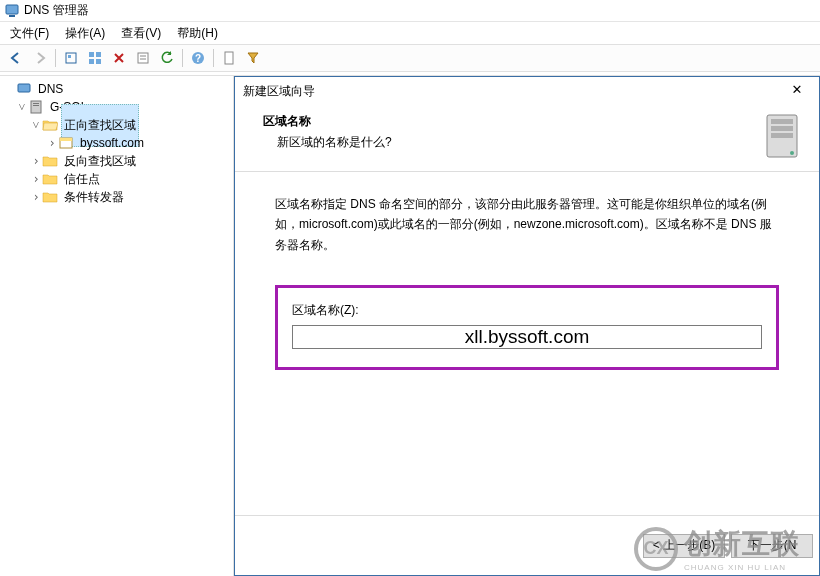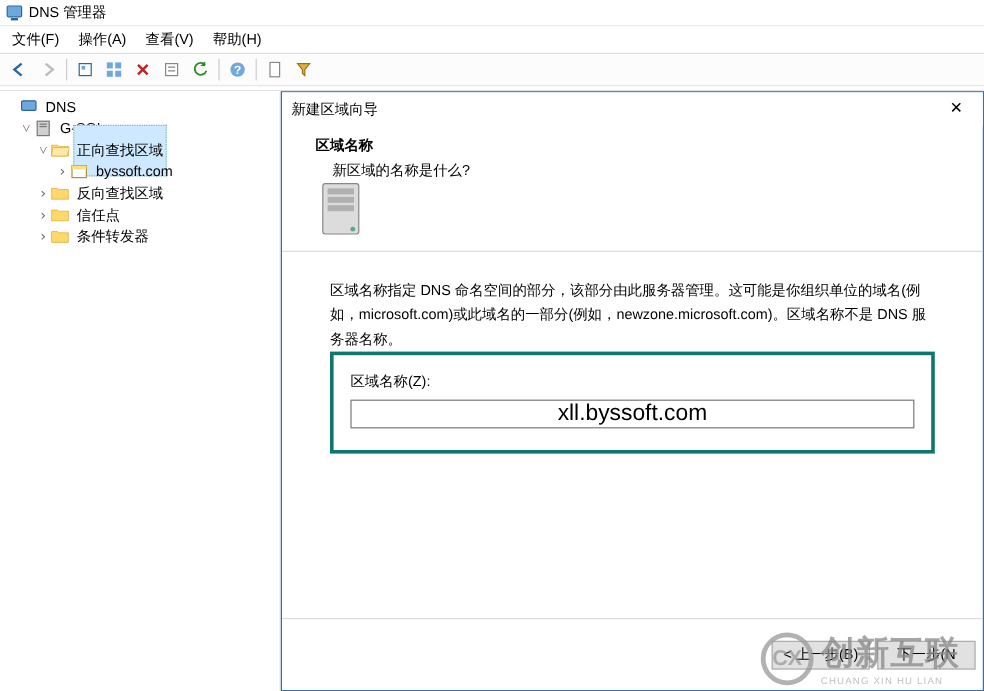--- a/index.html
+++ b/index.html
@@ -18,27 +18,27 @@
   .tree-toggle { width:12px; text-align:center; color:#666; font-family:monospace; cursor:default;}
   .tree-icon { width:16px; height:16px; margin:0 3px 0 0;}
   .tree-label { padding:1px 3px;}
   .tree-label.sel { background:#cde8ff; border:1px dotted #7bb; padding:12px 2px;}
   .folder { fill:#ffd86b; stroke:#d4a020; stroke-width:.5;}
   .content-pane { flex:1; position:relative; background:#fff;}
 
   .wizard { position:absolute; left:0; top:0; right:0; bottom:0; border:1px solid #3a6ea5; background:#fff; display:flex; flex-direction:column;}
   .wizard-title-bar { height:28px; display:flex; align-items:center; padding:12px 8px; background:#fff; justify-content:space-between;}
   .wizard-close { width:28px; height:20px; text-align:center; line-height:18px; font-size:13px;}
-  .wizard-header { padding:8px 16px 10px 28px; border-bottom:1px solid #ddd; display:flex; justify-content:space-between; align-items:flex-start;flex-direction:column;}
+  .wizard-header { padding:8px 16px 10px 28px; border-bottom:1px solid #ddd; display:flex; justify-content:space-between; align-items:flex-start;}
   .wizard-header .hg-title { font-weight:bold; margin-bottom:4px;}
   .wizard-header .hg-sub { margin-left:14px;}
   .server-icon { width:42px; height:48px;}
   .wizard-body { flex:1; padding:22px 40px;}
   .desc-text { line-height:1.7;}
-  .highlight-box { border:3px solid #0f766e; padding:14px 14px 18px 14px;}
+  .highlight-box { border:3px solid #a21caf; margin-top:30px; padding:14px 14px 18px 14px;}
   .field-label { margin-bottom:6px;}
   .text-input { width:100%; height:24px; border:1px solid #7a7a7a; padding:2px 6px; font-size:19px; font-family:Liberation Sans, sans-serif;text-align:center;}
   .wizard-footer { height:60px; border-top:1px solid #ddd; display:flex; align-items:center; justify-content:flex-end; padding:0 6px;}
   .wiz-btn { min-width:82px; height:24px; margin-left:6px; border:1px solid #adadad; background:#e1e1e1; font-size:12px; padding:0 8px;}
 
   .watermark { position:absolute; right:20px; bottom:4px; display:flex; align-items:center; opacity:.75; pointer-events:none;}
   .watermark .wm-circle { width:44px; height:44px; border:4px solid #999; border-radius:50%; display:flex; align-items:center; justify-content:center; color:#999; font-weight:bold; font-size:18px;}
   .watermark .wm-txt { margin-left:6px; color:#888;}
   .watermark .wm-big { font-size:28px; font-weight:bold; letter-spacing:1px;}
   .watermark .wm-small { font-size:8px; letter-spacing:1px; color:#aaa;}

